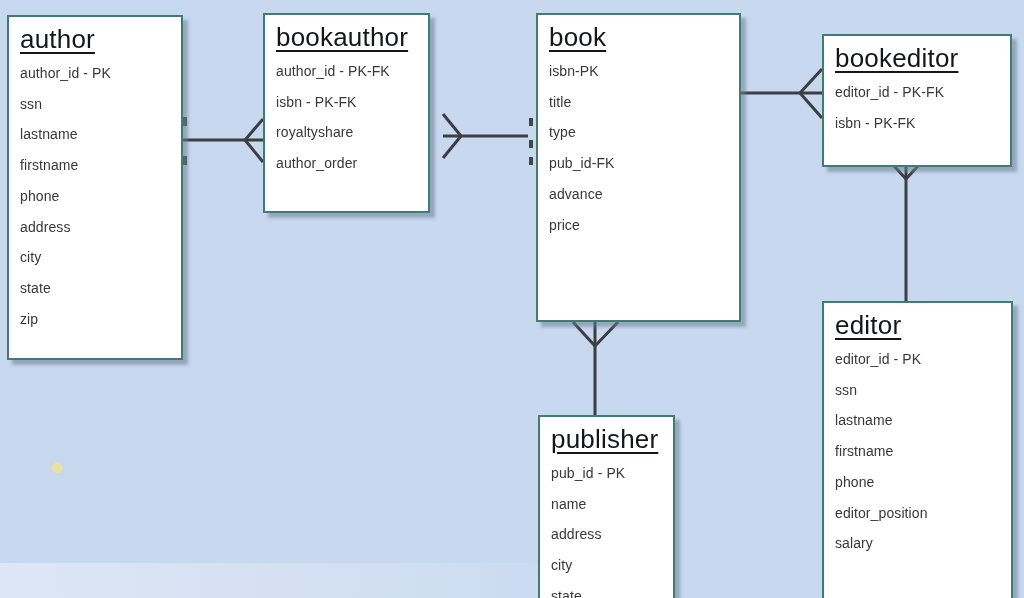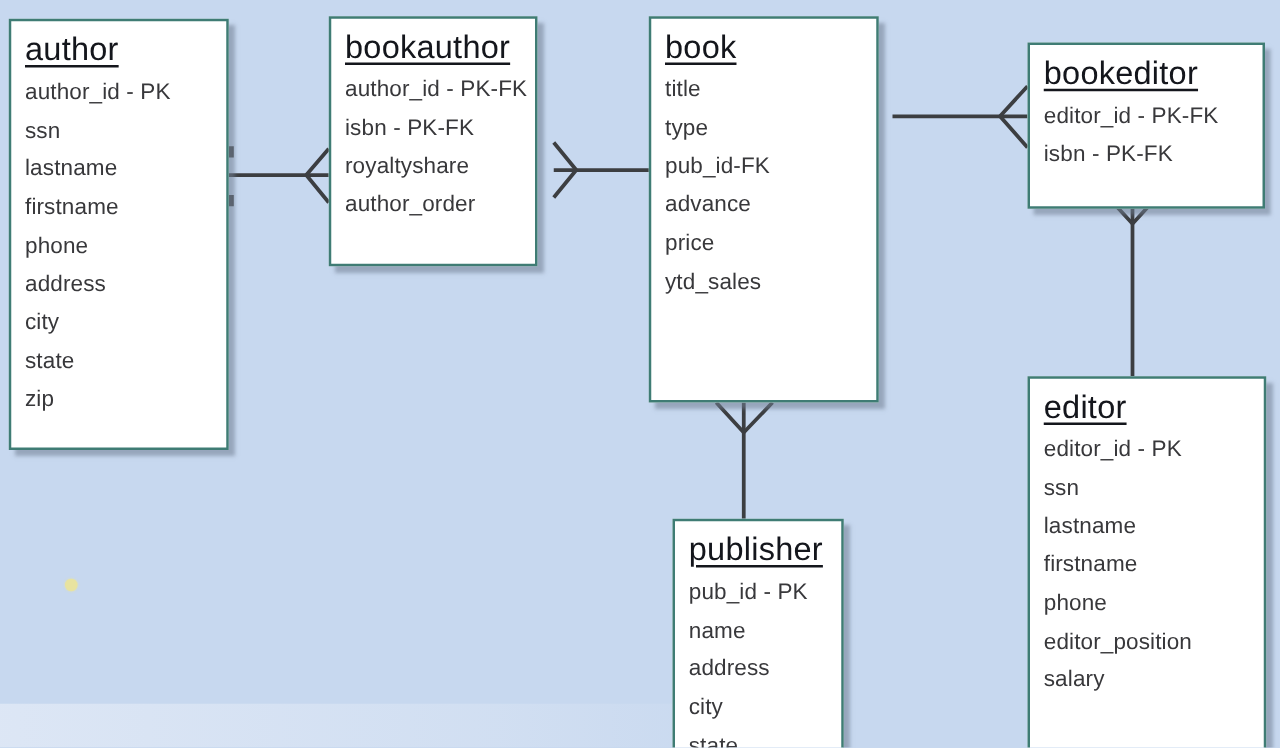--- a/index.html
+++ b/index.html
@@ -18,21 +18,21 @@
   }
   .etitle{
     display:inline-block;margin:0 0 3px 0;
     font-size:26px;font-weight:400;color:#14161c;line-height:32px;
     text-decoration:underline;
     text-decoration-thickness:2px;
     text-underline-offset:4px;
     letter-spacing:0.2px;
   }
   .field{
-    font-size:18px;color:#38383b;line-height:30.7px;
+    font-size:14px;color:#38383b;line-height:30.7px;
     letter-spacing:0.1px;white-space:nowrap;
   }
   .haze{
     position:absolute;z-index:0;left:0;top:563px;width:620px;height:35px;
     background:linear-gradient(to right, rgba(238,242,250,0.55), rgba(238,242,250,0.25) 65%, rgba(238,242,250,0));
   }
   .marker-dot{
     position:absolute;z-index:1;left:52px;top:463px;width:10px;height:10px;
     border-radius:50%;background:#e8e3a0;box-shadow:0 0 2px rgba(232,227,160,0.9);
   }
@@ -95,28 +95,28 @@
 </section>
 
 <section class="entity" style="left:263px;top:13px;width:167px;height:200px;">
   <h2 class="etitle">bookauthor</h2>
   <div class="field">author_id - PK-FK</div>
   <div class="field">isbn - PK-FK</div>
   <div class="field">royaltyshare</div>
   <div class="field">author_order</div>
 </section>
 
-<section class="entity" style="left:519px;top:13px;width:184px;height:309px;">
+<section class="entity" style="left:536px;top:13px;width:205px;height:309px;">
   <h2 class="etitle">book</h2>
+  <div class="field">isbn-PK</div>
   <div class="field">title</div>
   <div class="field">type</div>
   <div class="field">pub_id-FK</div>
   <div class="field">advance</div>
   <div class="field">price</div>
-  <div class="field">ytd_sales</div>
 </section>
 
 <section class="entity" style="left:822px;top:20px;width:190px;height:133px;margin-top:14px;">
   <h2 class="etitle">bookeditor</h2>
   <div class="field">editor_id - PK-FK</div>
   <div class="field">isbn - PK-FK</div>
 </section>
 
 <section class="entity" style="left:822px;top:301px;width:191px;height:310px;">
   <h2 class="etitle">editor</h2>

